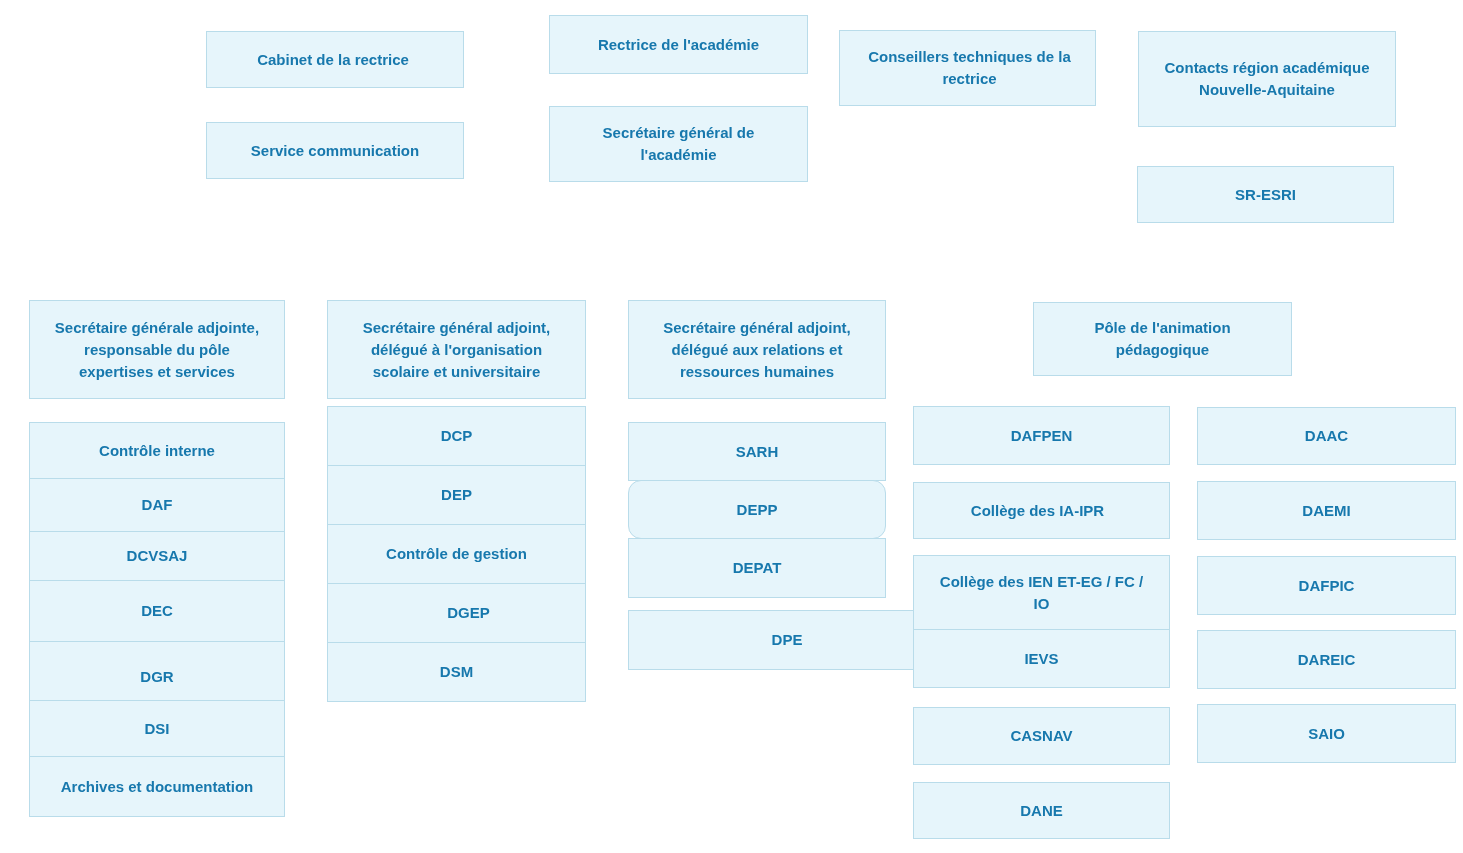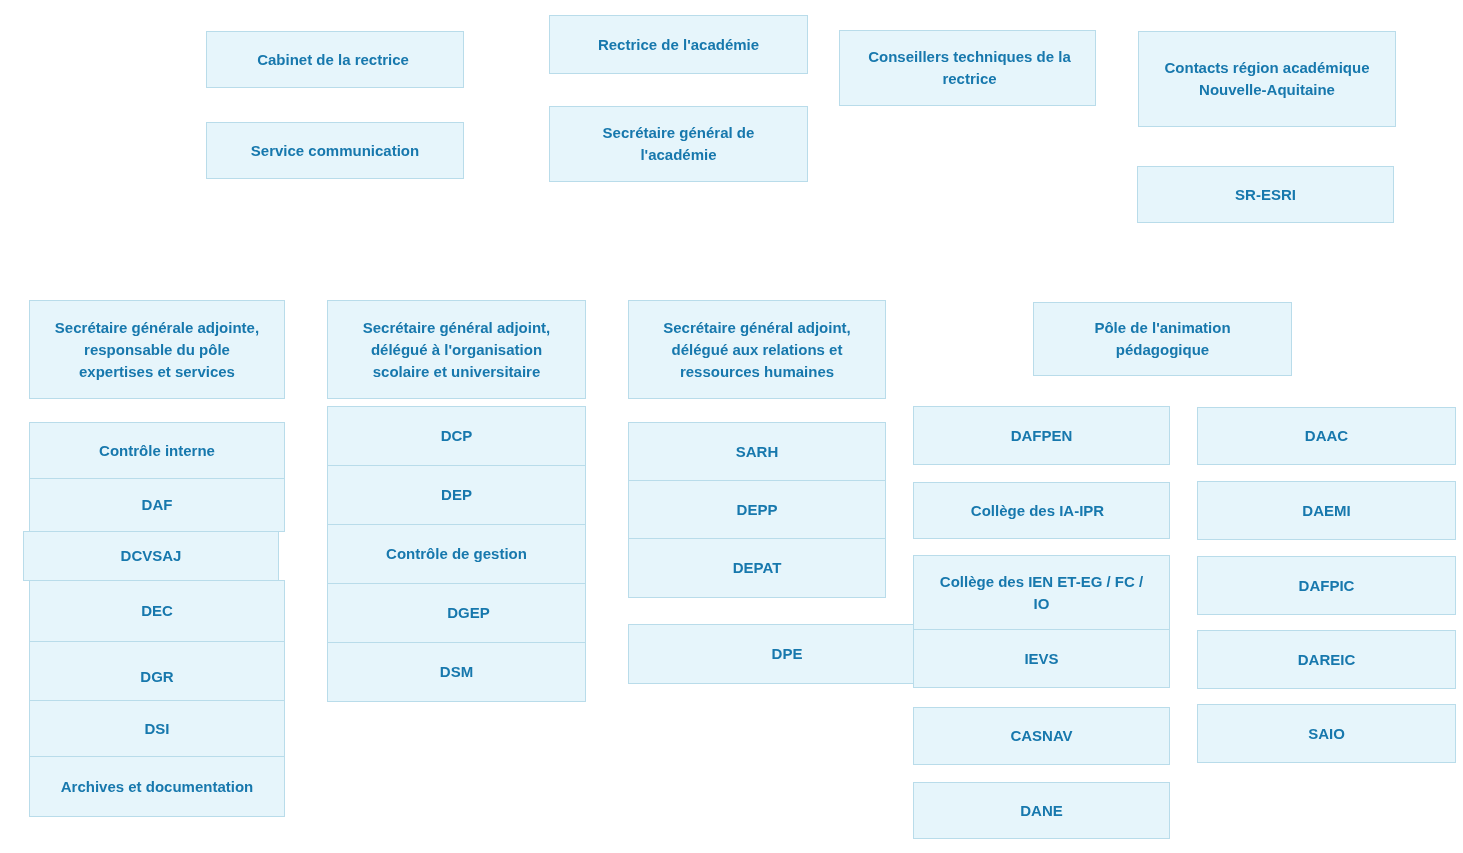--- a/index.html
+++ b/index.html
@@ -44,36 +44,36 @@
   <div class="box" style="left:549px; top:106px; width:259px; height:76px;">Secrétaire général de l'académie</div>
   <div class="box" style="left:1137px; top:166px; width:257px; height:57px;">SR-ESRI</div>
 
   <div class="box" style="left:29px; top:300px; width:256px; height:99px;">Secrétaire générale adjointe, responsable du pôle expertises et services</div>
   <div class="box" style="left:327px; top:300px; width:259px; height:99px;">Secrétaire général adjoint, délégué à l'organisation scolaire et universitaire</div>
   <div class="box" style="left:628px; top:300px; width:258px; height:99px;">Secrétaire général adjoint, délégué aux relations et ressources humaines</div>
   <div class="box" style="left:1033px; top:302px; width:259px; height:74px;">Pôle de l'animation pédagogique</div>
 
   <div class="box" style="left:29px; top:422px; width:256px; height:57px;">Contrôle interne</div>
   <div class="box" style="left:17px; top:478px; width:256px; height:54px;margin-left:12px;">DAF</div>
-  <div class="box" style="left:23px; top:531px; width:256px; height:50px;">DCVSAJ</div>
+  <div class="box" style="left:29px; top:531px; width:256px; height:50px;">DCVSAJ</div>
   <div class="box" style="left:29px; top:580px; width:256px; height:62px;">DEC</div>
   <div class="box" style="left:29px; top:641px; width:256px; height:72px;">DGR</div>
   <div class="box" style="left:29px; top:700px; width:256px; height:57px;">DSI</div>
   <div class="box" style="left:29px; top:756px; width:256px; height:61px;">Archives et documentation</div>
 
   <div class="box" style="left:327px; top:406px; width:259px; height:60px;">DCP</div>
   <div class="box" style="left:327px; top:465px; width:259px; height:60px;">DEP</div>
   <div class="box" style="left:327px; top:524px; width:259px; height:60px;">Contrôle de gestion</div>
   <div class="box" style="left:327px; top:583px; width:259px; height:60px;padding-left:48px;">DGEP</div>
   <div class="box" style="left:327px; top:642px; width:259px; height:60px;">DSM</div>
 
   <div class="box" style="left:628px; top:422px; width:258px; height:59px;">SARH</div>
-  <div class="box" style="left:628px; top:480px; width:258px; height:59px;">DEPP</div>
+  <div class="box" style="left:628px; top:480px; width:258px; height:59px;border-radius:13px;">DEPP</div>
   <div class="box" style="left:628px; top:538px; width:258px; height:60px;">DEPAT</div>
-  <div class="box" style="left:628px; top:624px; width:294px; height:60px;padding-left:48px;">DPE</div>
+  <div class="box" style="left:628px; top:610px; width:294px; height:60px;padding-left:48px;">DPE</div>
 
   <div class="box" style="left:913px; top:406px; width:257px; height:59px;">DAFPEN</div>
   <div class="box" style="left:913px; top:482px; width:257px; height:57px;padding-left:16px;">Collège des IA-IPR</div>
   <div class="box" style="left:913px; top:555px; width:257px; height:75px;">Collège des IEN ET-EG / FC / IO</div>
   <div class="box" style="left:913px; top:629px; width:257px; height:59px;">IEVS</div>
   <div class="box" style="left:913px; top:707px; width:257px; height:58px;">CASNAV</div>
   <div class="box" style="left:913px; top:782px; width:257px; height:57px;">DANE</div>
 
   <div class="box" style="left:1197px; top:407px; width:259px; height:58px;">DAAC</div>
   <div class="box" style="left:1197px; top:481px; width:259px; height:59px;">DAEMI</div>

